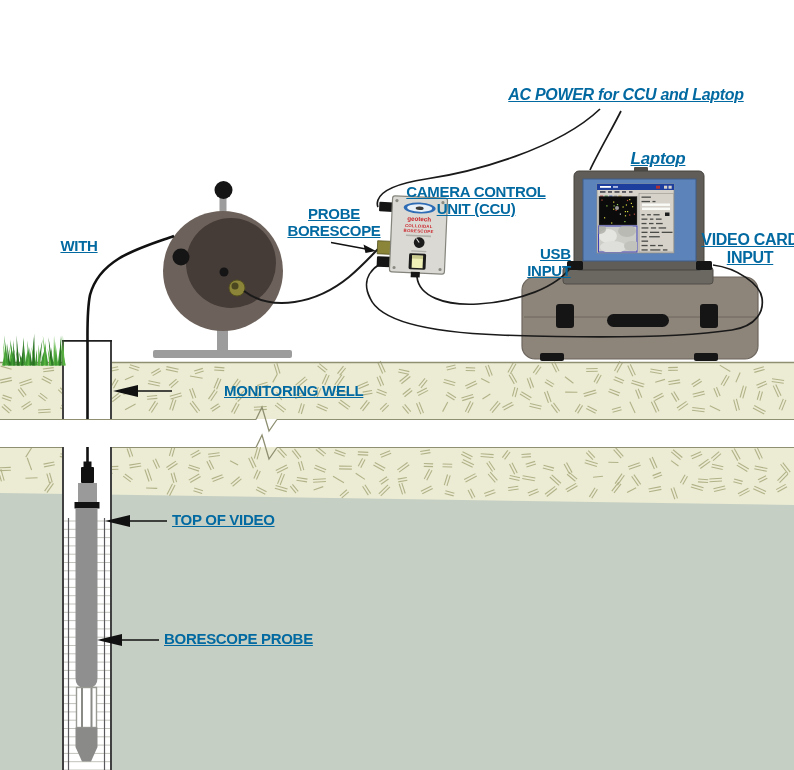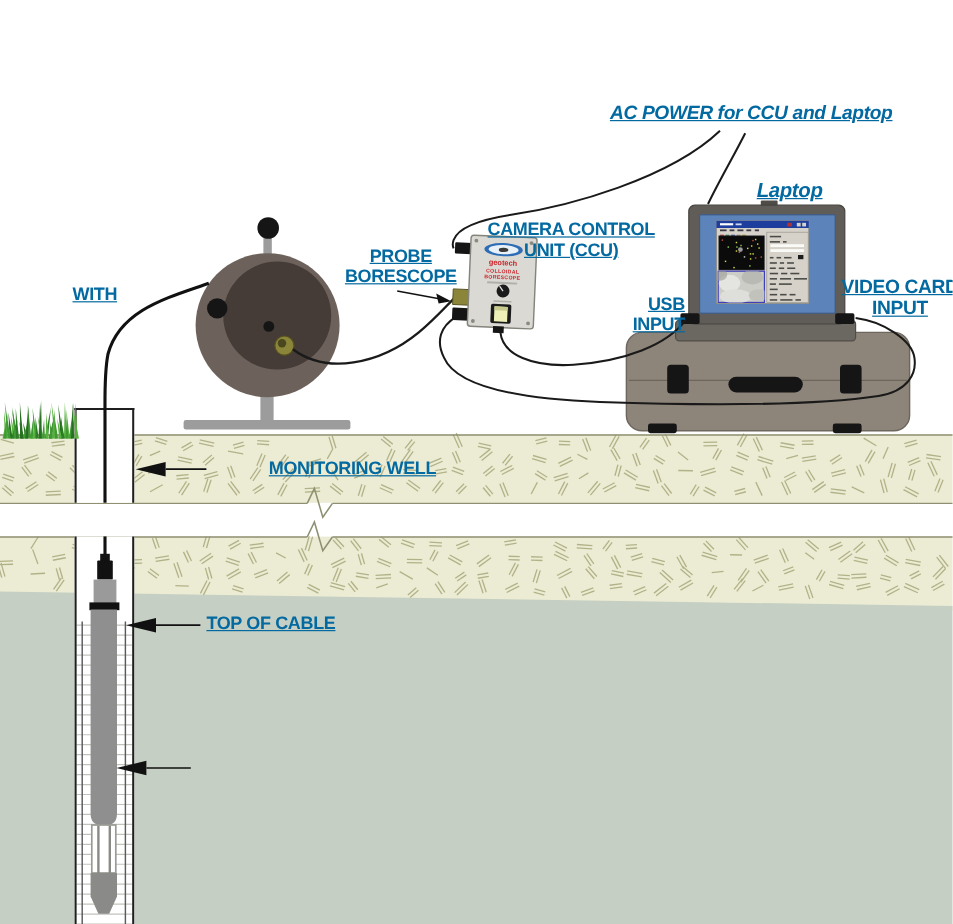--- a/index.html
+++ b/index.html
@@ -1404,14 +1404,15 @@
   <div>INPUT</div>
 </div>
 <div class="lbl" style="left:750px;top:231px;font-size:16px;">
   <div>VIDEO CARD</div>
   <div>INPUT</div>
 </div>
 <div class="lbl" style="left:79px;top:237px;">WITH</div>
 <div class="lbl" style="left:224px;top:144px;">
 </div>
 <div class="lbl leftalign" style="left:176px;top:382px;margin-left:48px;">MONITORING WELL</div>
-<div class="lbl leftalign" style="left:172px;top:511px;">TOP OF CABLE</div>
+<div class="lbl leftalign" style="left:172px;top:511px;">TOP OF VIDEO</div>
+<div class="lbl leftalign" style="left:164px;top:630px;">BORESCOPE PROBE</div>
 </div>
 
 </body></html>

